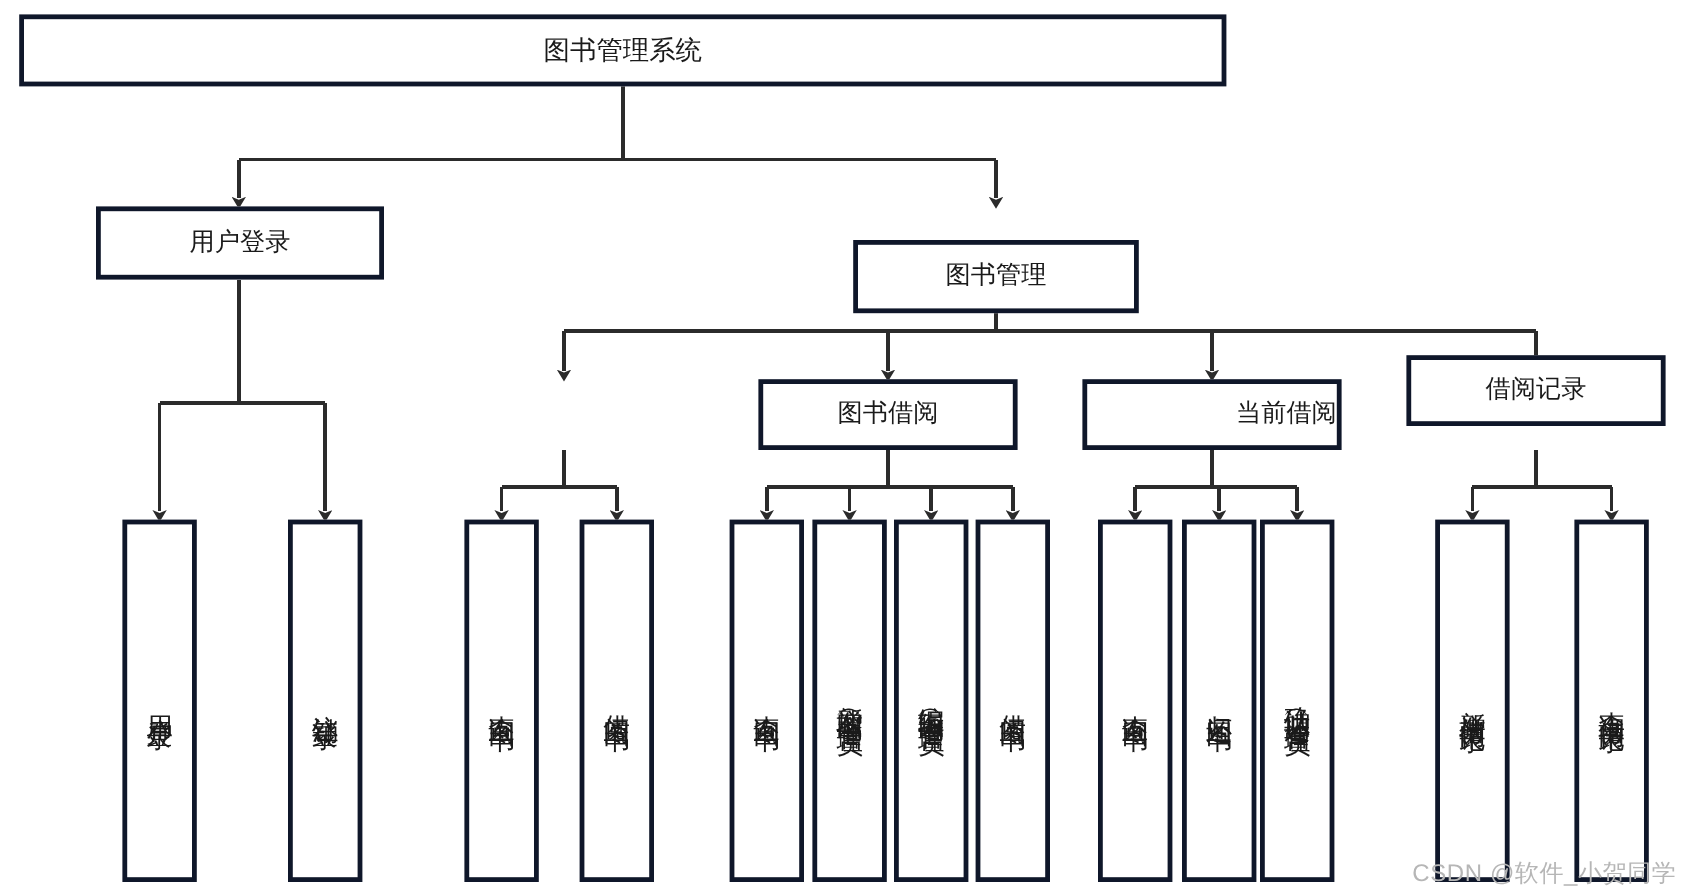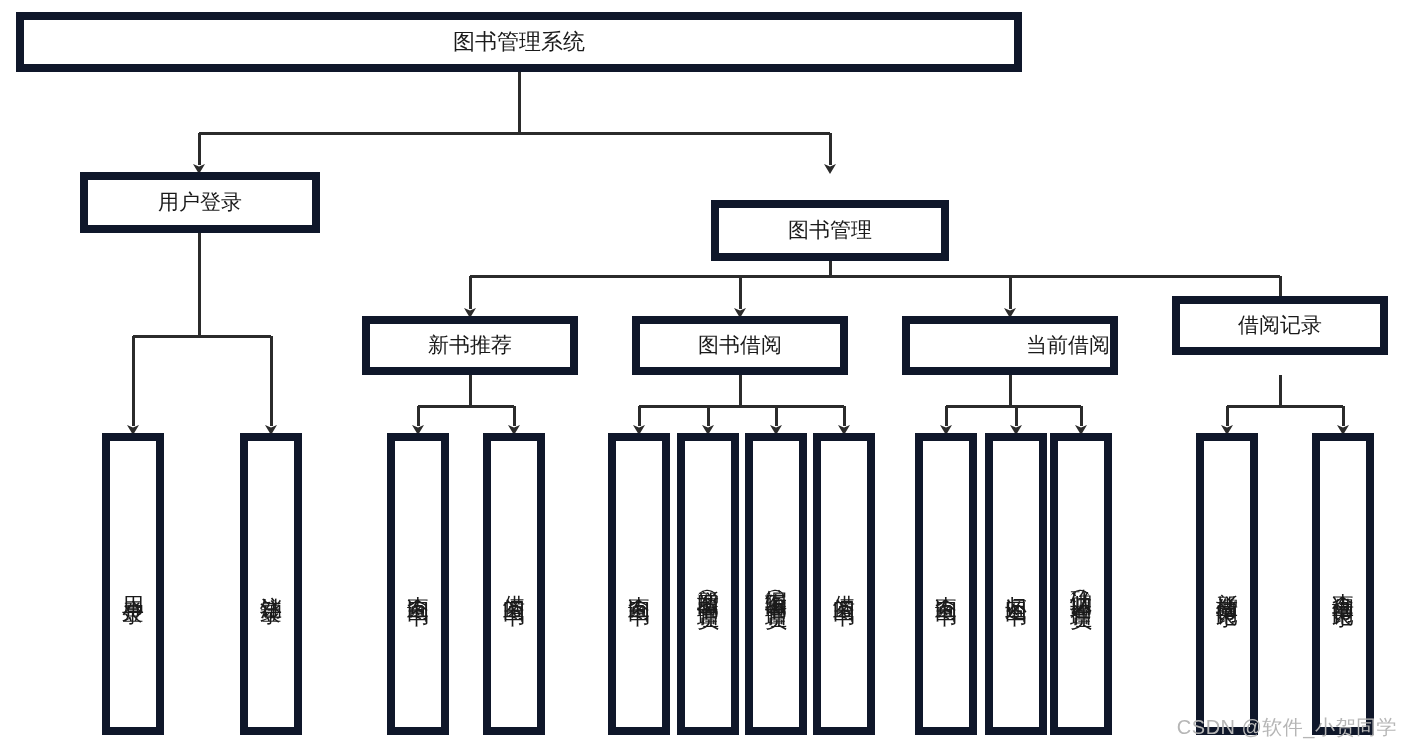--- a/index.html
+++ b/index.html
@@ -21,21 +21,21 @@
     position: absolute;
     left: 0;
     top: 0;
     width: 1405px;
     height: 747px;
   }
   .node {
     position: absolute;
     box-sizing: border-box;
     background: #ffffff;
-    border: 8px solid #0f172a;
+    border: 4px solid #0f172a;
     display: flex;
     align-items: center;
     justify-content: center;
     z-index: 3;
   }
   .node-label {
     color: #1a1a1a;
     text-align: center;
     line-height: 1.15;
     white-space: nowrap;
@@ -130,23 +130,20 @@
     <span class="node-label">图书管理系统</span>
   </div>
 
   <div class="node horizontal" style="left:80px; top:172px; width:240px; height:61px;">
     <span class="node-label">用户登录</span>
   </div>
   <div class="node horizontal" style="left:711px; top:172px; width:238px; height:61px;margin-top:28px;">
     <span class="node-label">图书管理</span>
   </div>
 
-  <div class="node horizontal" style="left:362px; top:316px; width:216px; height:59px;">
-    <span class="node-label">新书推荐</span>
-  </div>
   <div class="node horizontal" style="left:632px; top:316px; width:216px; height:59px;">
     <span class="node-label">图书借阅</span>
   </div>
   <div class="node horizontal" style="left:902px; top:316px; width:216px; height:59px;justify-content:flex-end;">
     <span class="node-label">当前借阅</span>
   </div>
   <div class="node horizontal" style="left:1172px; top:296px; width:216px; height:59px;">
     <span class="node-label">借阅记录</span>
   </div>
 

